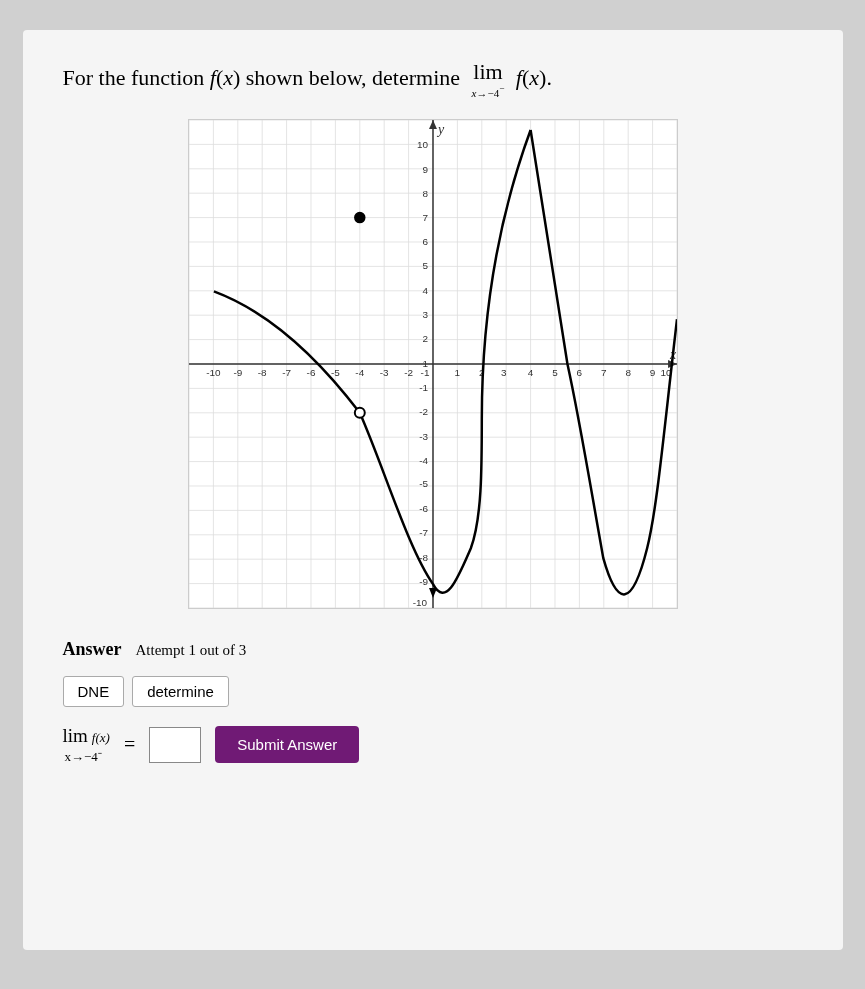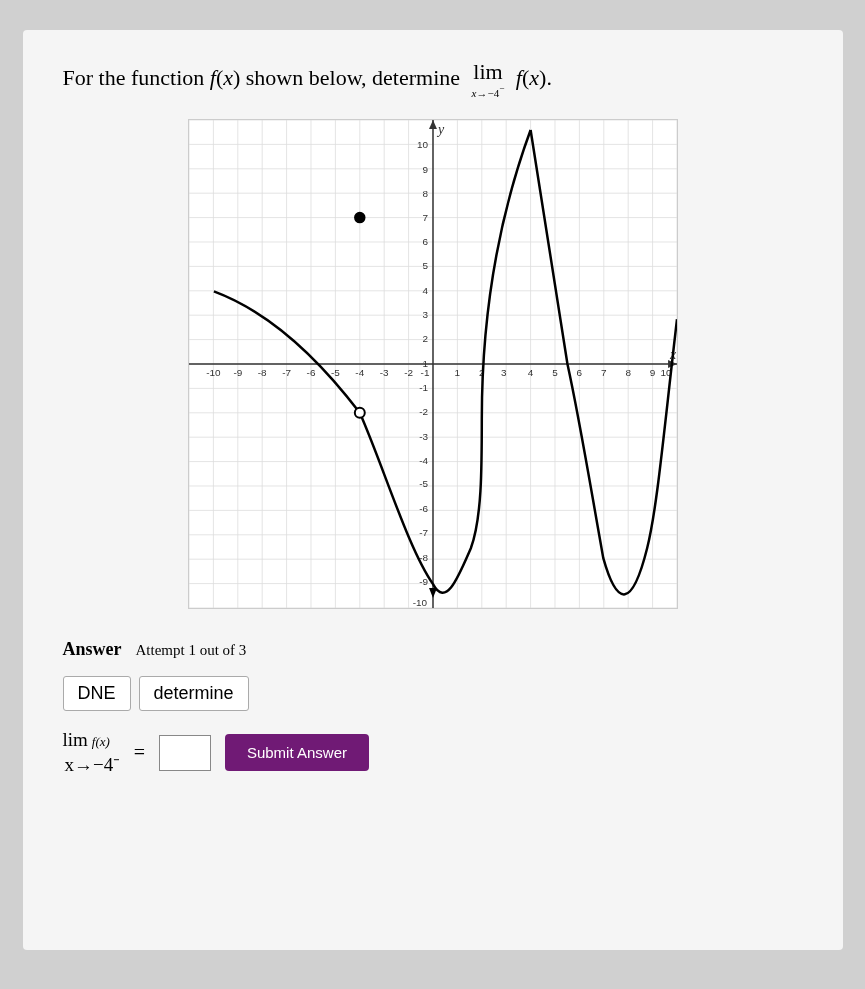--- a/index.html
+++ b/index.html
@@ -52,21 +52,21 @@
     }
     .button-row {
       display: flex;
       gap: 8px;
       margin: 16px 0 18px 0;
     }
     .btn-dne, .btn-undefined {
       border: 1px solid #aaa;
       background: white;
       padding: 6px 14px;
-      font-size: 18px;
+      font-size: 15px;
       cursor: pointer;
       border-radius: 3px;
     }
     .input-row {
       display: flex;
       align-items: center;
       gap: 14px;
     }
     .answer-input {
       width: 52px;
@@ -240,21 +240,21 @@
       <button class="btn-undefined">determine</button>
     </div>
 
     <div class="input-row">
 
       <div style="display:inline-flex;flex-direction:column;align-items:flex-start;">
         <div style="display:flex;align-items:baseline;gap:4px;">
           <span style="font-size:19px;">lim</span>
           <span style="font-size:13px;font-style:italic;"> <em>f</em>(<em>x</em>)</span>
         </div>
-        <div style="font-size:19px;margin-left:2px;">x→−4⁻</div>
+        <div style="font-size:13px;margin-left:2px;">x→−4⁻</div>
       </div>
 
       <span class="equals-sign">=</span>
 
       <input type="text" class="answer-input" placeholder="" style="">
 
       <button class="submit-btn">Submit Answer</button>
     </div>
   </div>
 

